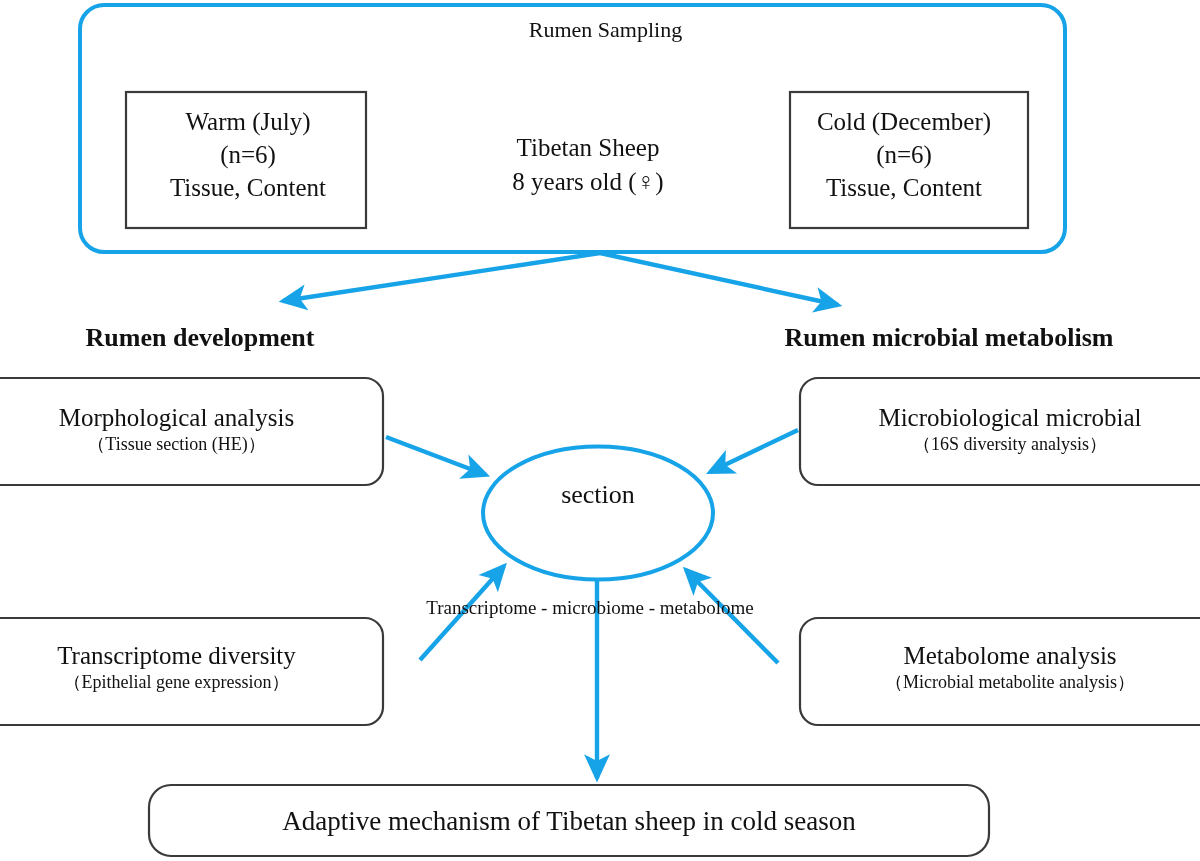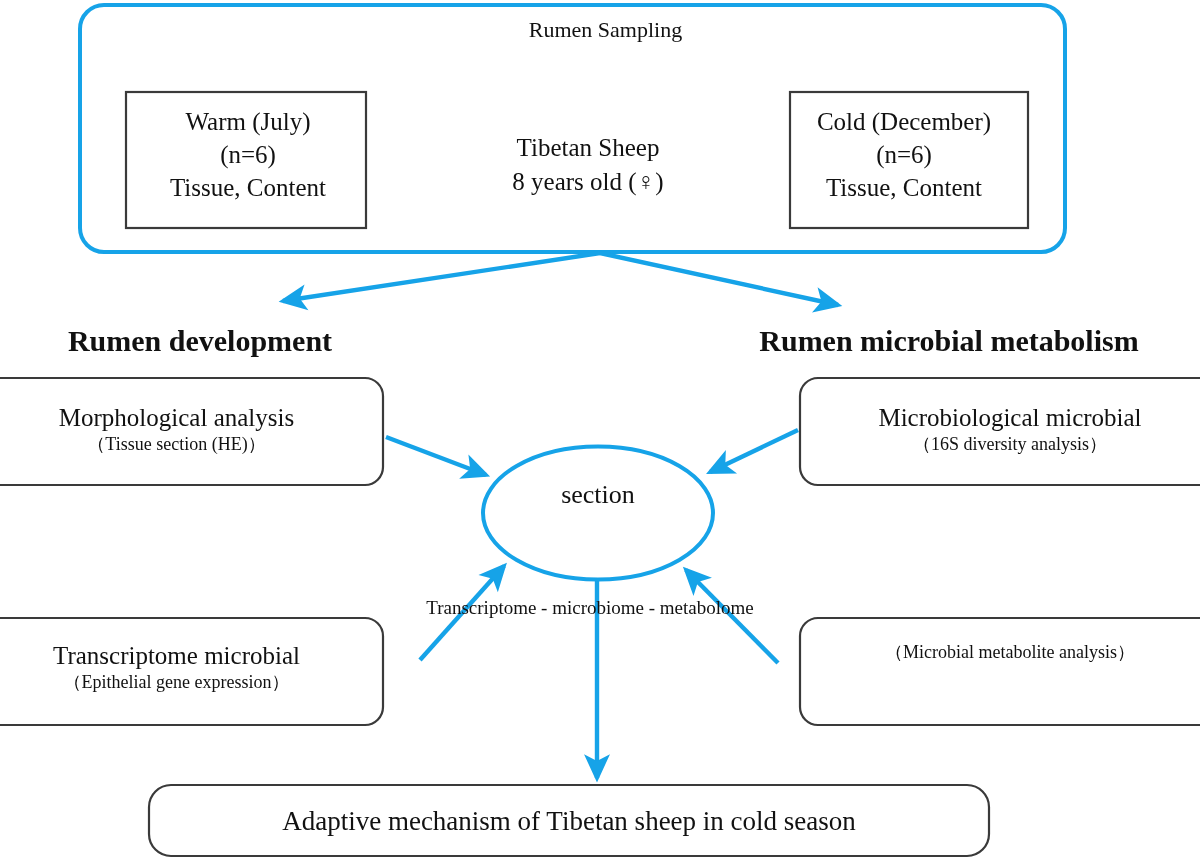--- a/index.html
+++ b/index.html
@@ -48,21 +48,21 @@
   .box-text .sub {
     display: block;
     font-size: 18px;
     margin-top: 1px;
   }
   .inner-box-text {
     font-size: 25px;
     line-height: 1.32;
   }
   .section-header {
-    font-size: 30px;
+    font-size: 26px;
     font-weight: bold;
   }
   .ellipse-text {
     font-size: 26px;
     line-height: 1.3;
   }
   .bridge-text {
     font-size: 19px;
   }
   .final-text {
@@ -137,25 +137,26 @@
     <span>Morphological analysis</span>
     <span class="sub">（Tissue section (HE)）</span>
   </div>
 
   <div class="node-text box-text" style="left:800px; top:403px; width:420px;">
     <span>Microbiological microbial</span>
     <span class="sub">（16S diversity analysis）</span>
   </div>
 
   <div class="node-text box-text" style="left:-30px; top:641px; width:413px;">
-    <span>Transcriptome microbial</span>
+    <span>Transcriptome diversity</span>
     <span class="sub">（Epithelial gene expression）</span>
   </div>
 
   <div class="node-text box-text" style="left:800px; top:641px; width:420px;">
+    <span>Metabolome analysis</span>
     <span class="sub">（Microbial metabolite analysis）</span>
   </div>
 
   <div class="node-text ellipse-text" style="left:483px; top:478px; width:230px;">
     <div>section</div>
   </div>
 
   <div class="node-text bridge-text" style="left:290px; top:597px; width:600px;">Transcriptome - microbiome - metabolome</div>
 
   <div class="node-text final-text" style="left:149px; top:806px; width:840px;text-align:center;">Adaptive mechanism of Tibetan sheep in cold season</div>

